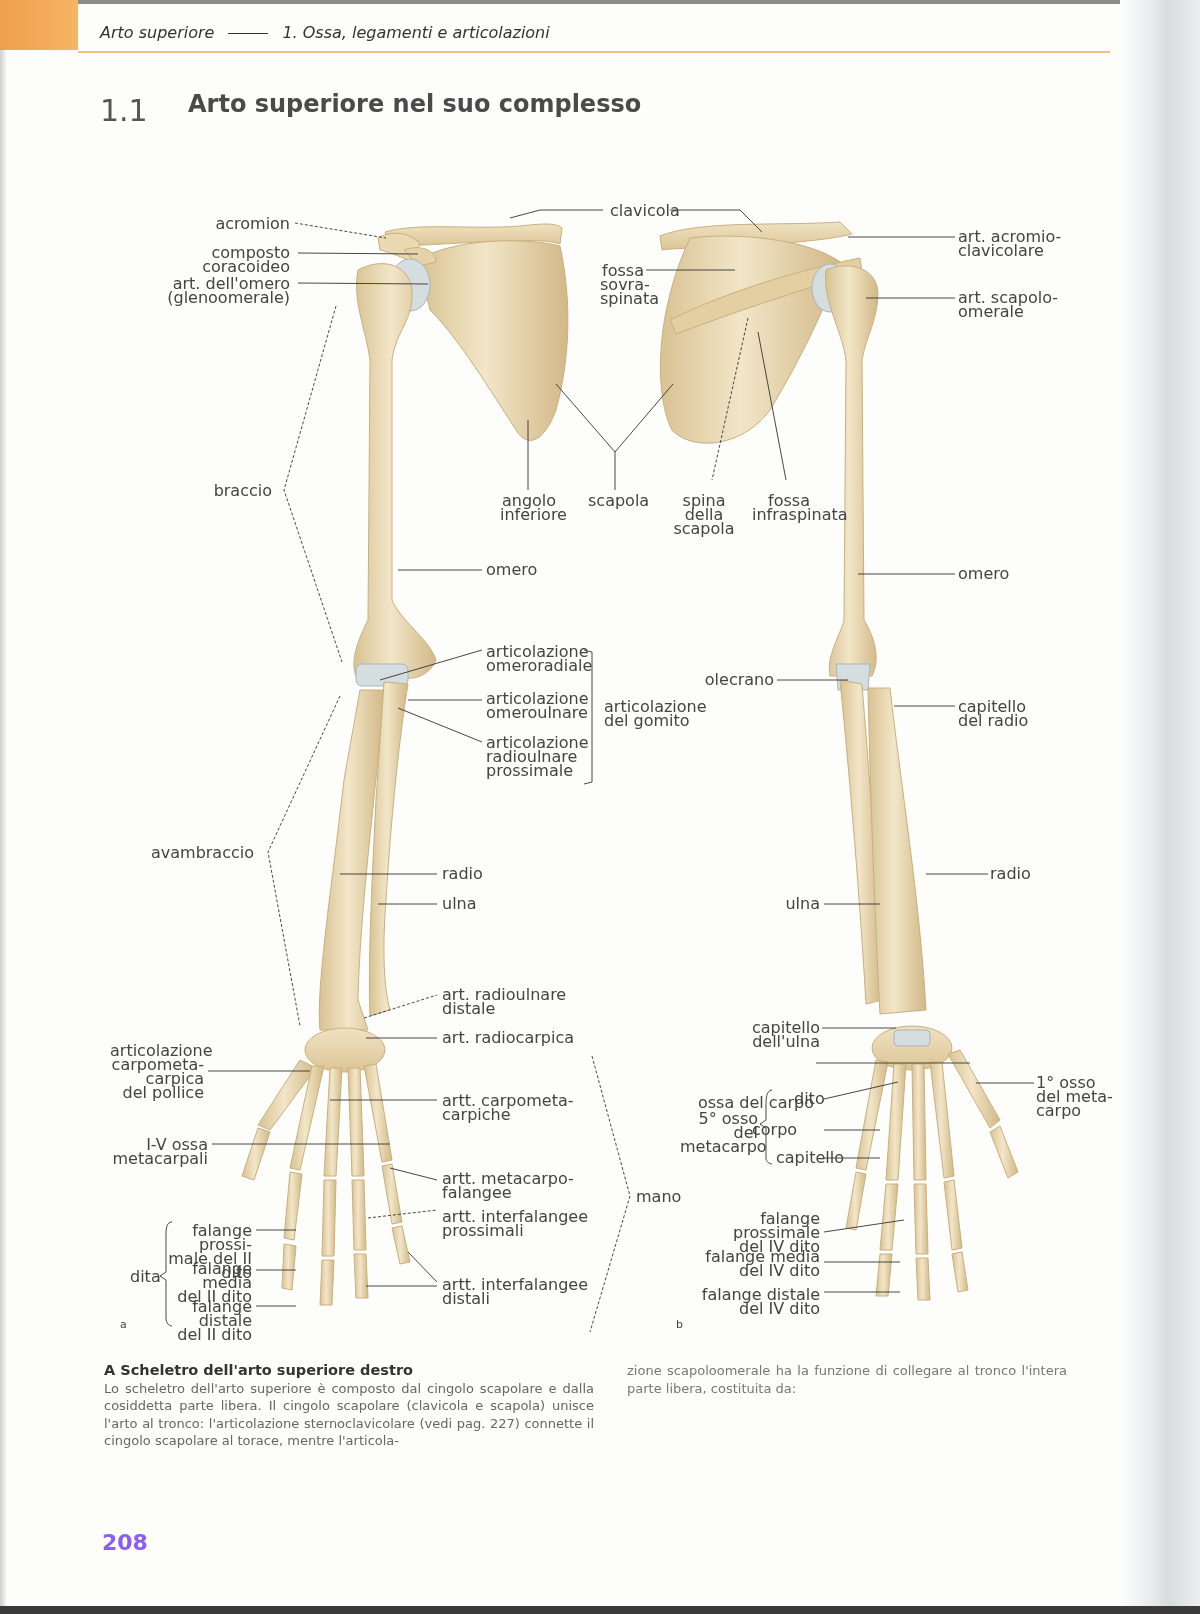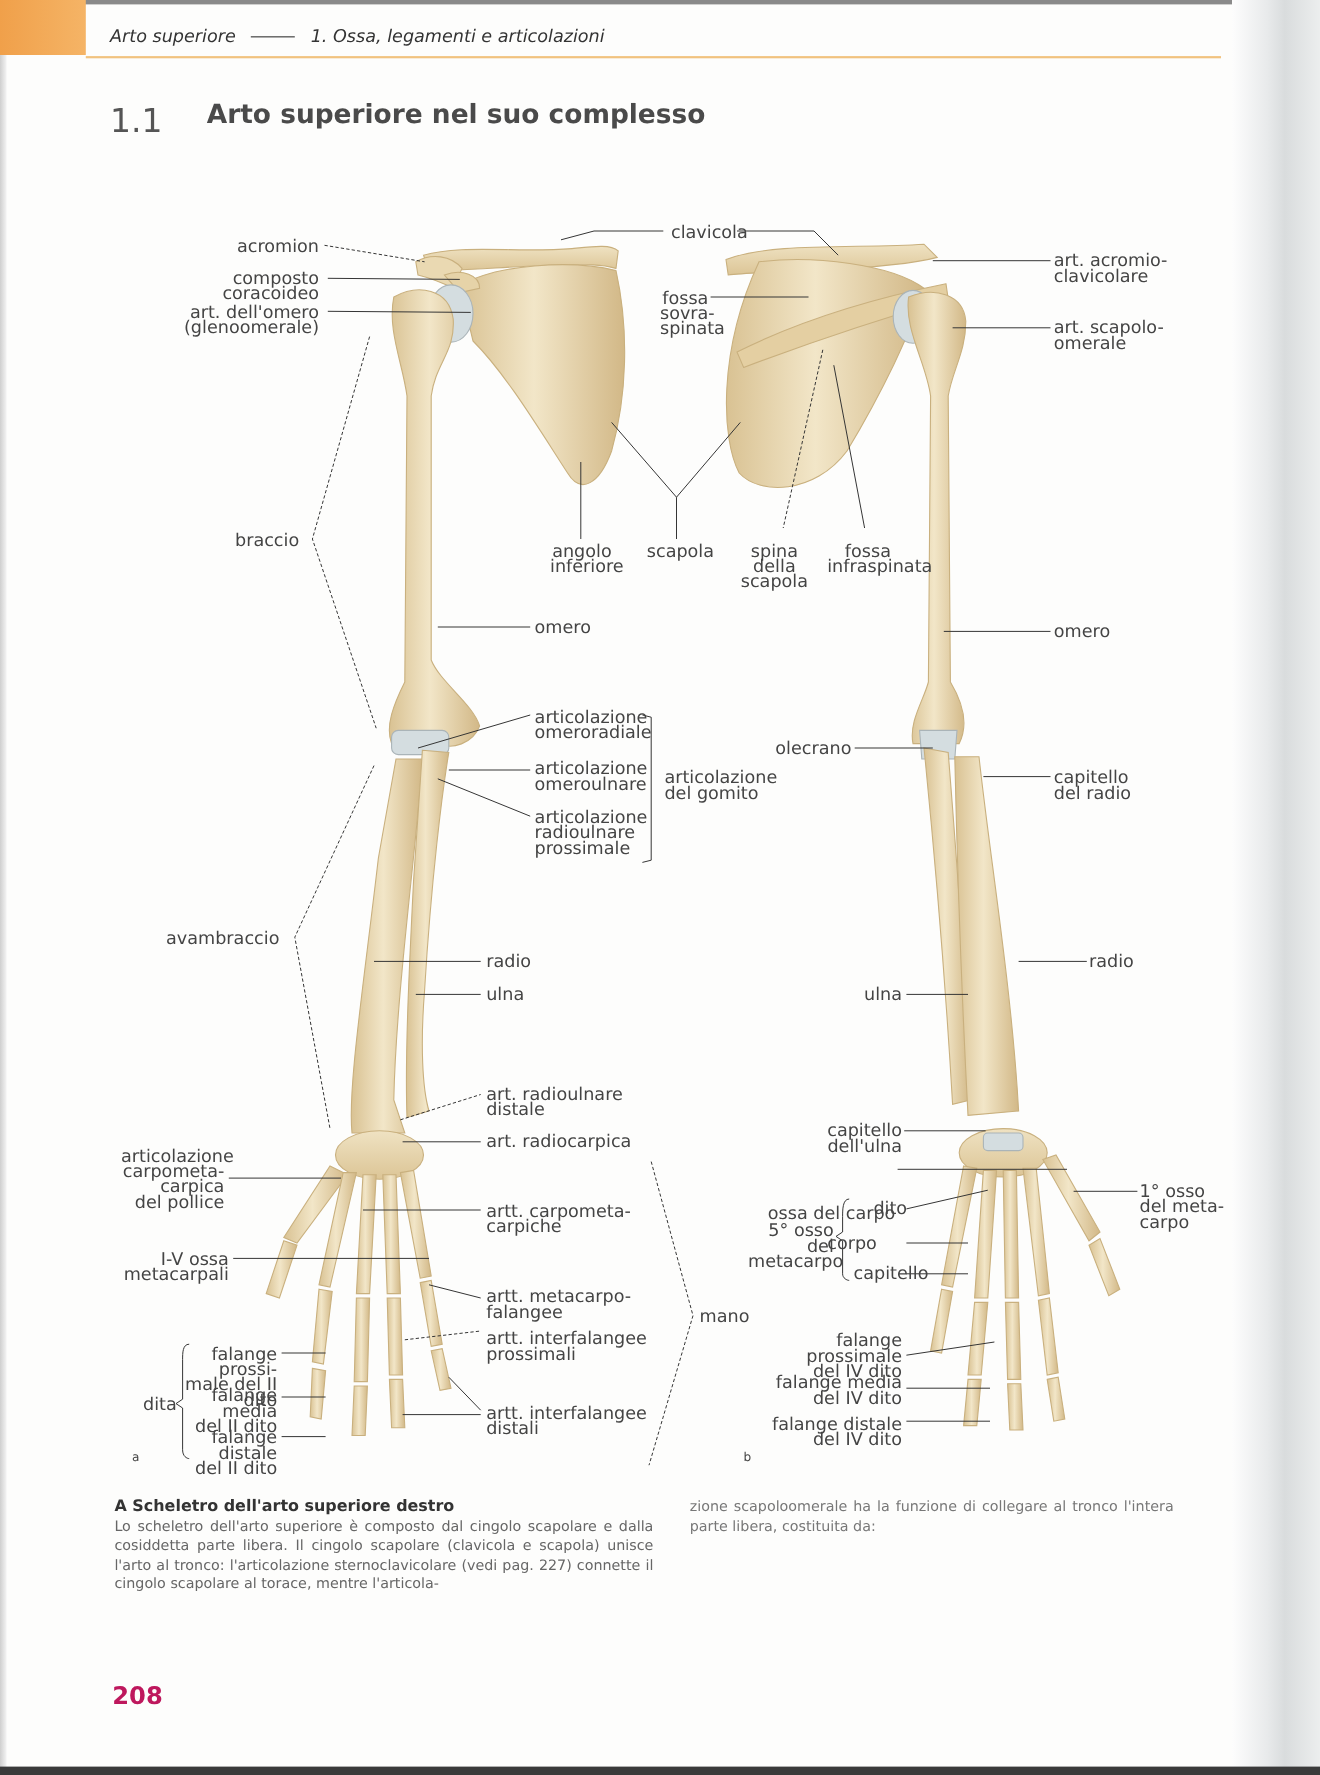--- a/index.html
+++ b/index.html
@@ -19,21 +19,21 @@
   .lbl { position:absolute; font-family:"DejaVu Sans", sans-serif; font-size:16px; line-height:14px; color:#444; white-space:pre-line; }
   .lbl.r { text-align:right; }
   .lbl.c { text-align:center; }
 
   .caption { position:absolute; left:104px; top:1362px; width:490px; font-family:"DejaVu Sans", sans-serif; font-size:13px; line-height:17.5px; color:#666; }
   .caption .cap-title { font-weight:bold; font-size:14.5px; color:#333; }
   .caption .b { color:#333; }
   .col2 { position:absolute; left:627px; top:1362px; width:440px; font-family:"DejaVu Sans", sans-serif; font-size:13px; line-height:17.5px; color:#777; }
   .col2 ul { margin:9px 0 0 0; padding-left:18px; }
   .col2 li { margin:0; }
-  .pagenum { position:absolute; left:102px; top:1530px; font-size:22px; font-weight:bold; color:#be185d; }
+  .pagenum { position:absolute; left:102px; top:1530px; font-size:22px; font-weight:bold; color:#8b5cf6; }
 </style>
 </head>
 <body>
 
 <div class="topstrip"></div>
 <div class="orange-tab"></div>
 <div class="left-edge"></div>
 <div class="gutter"></div>
 
 <div class="running-head">

